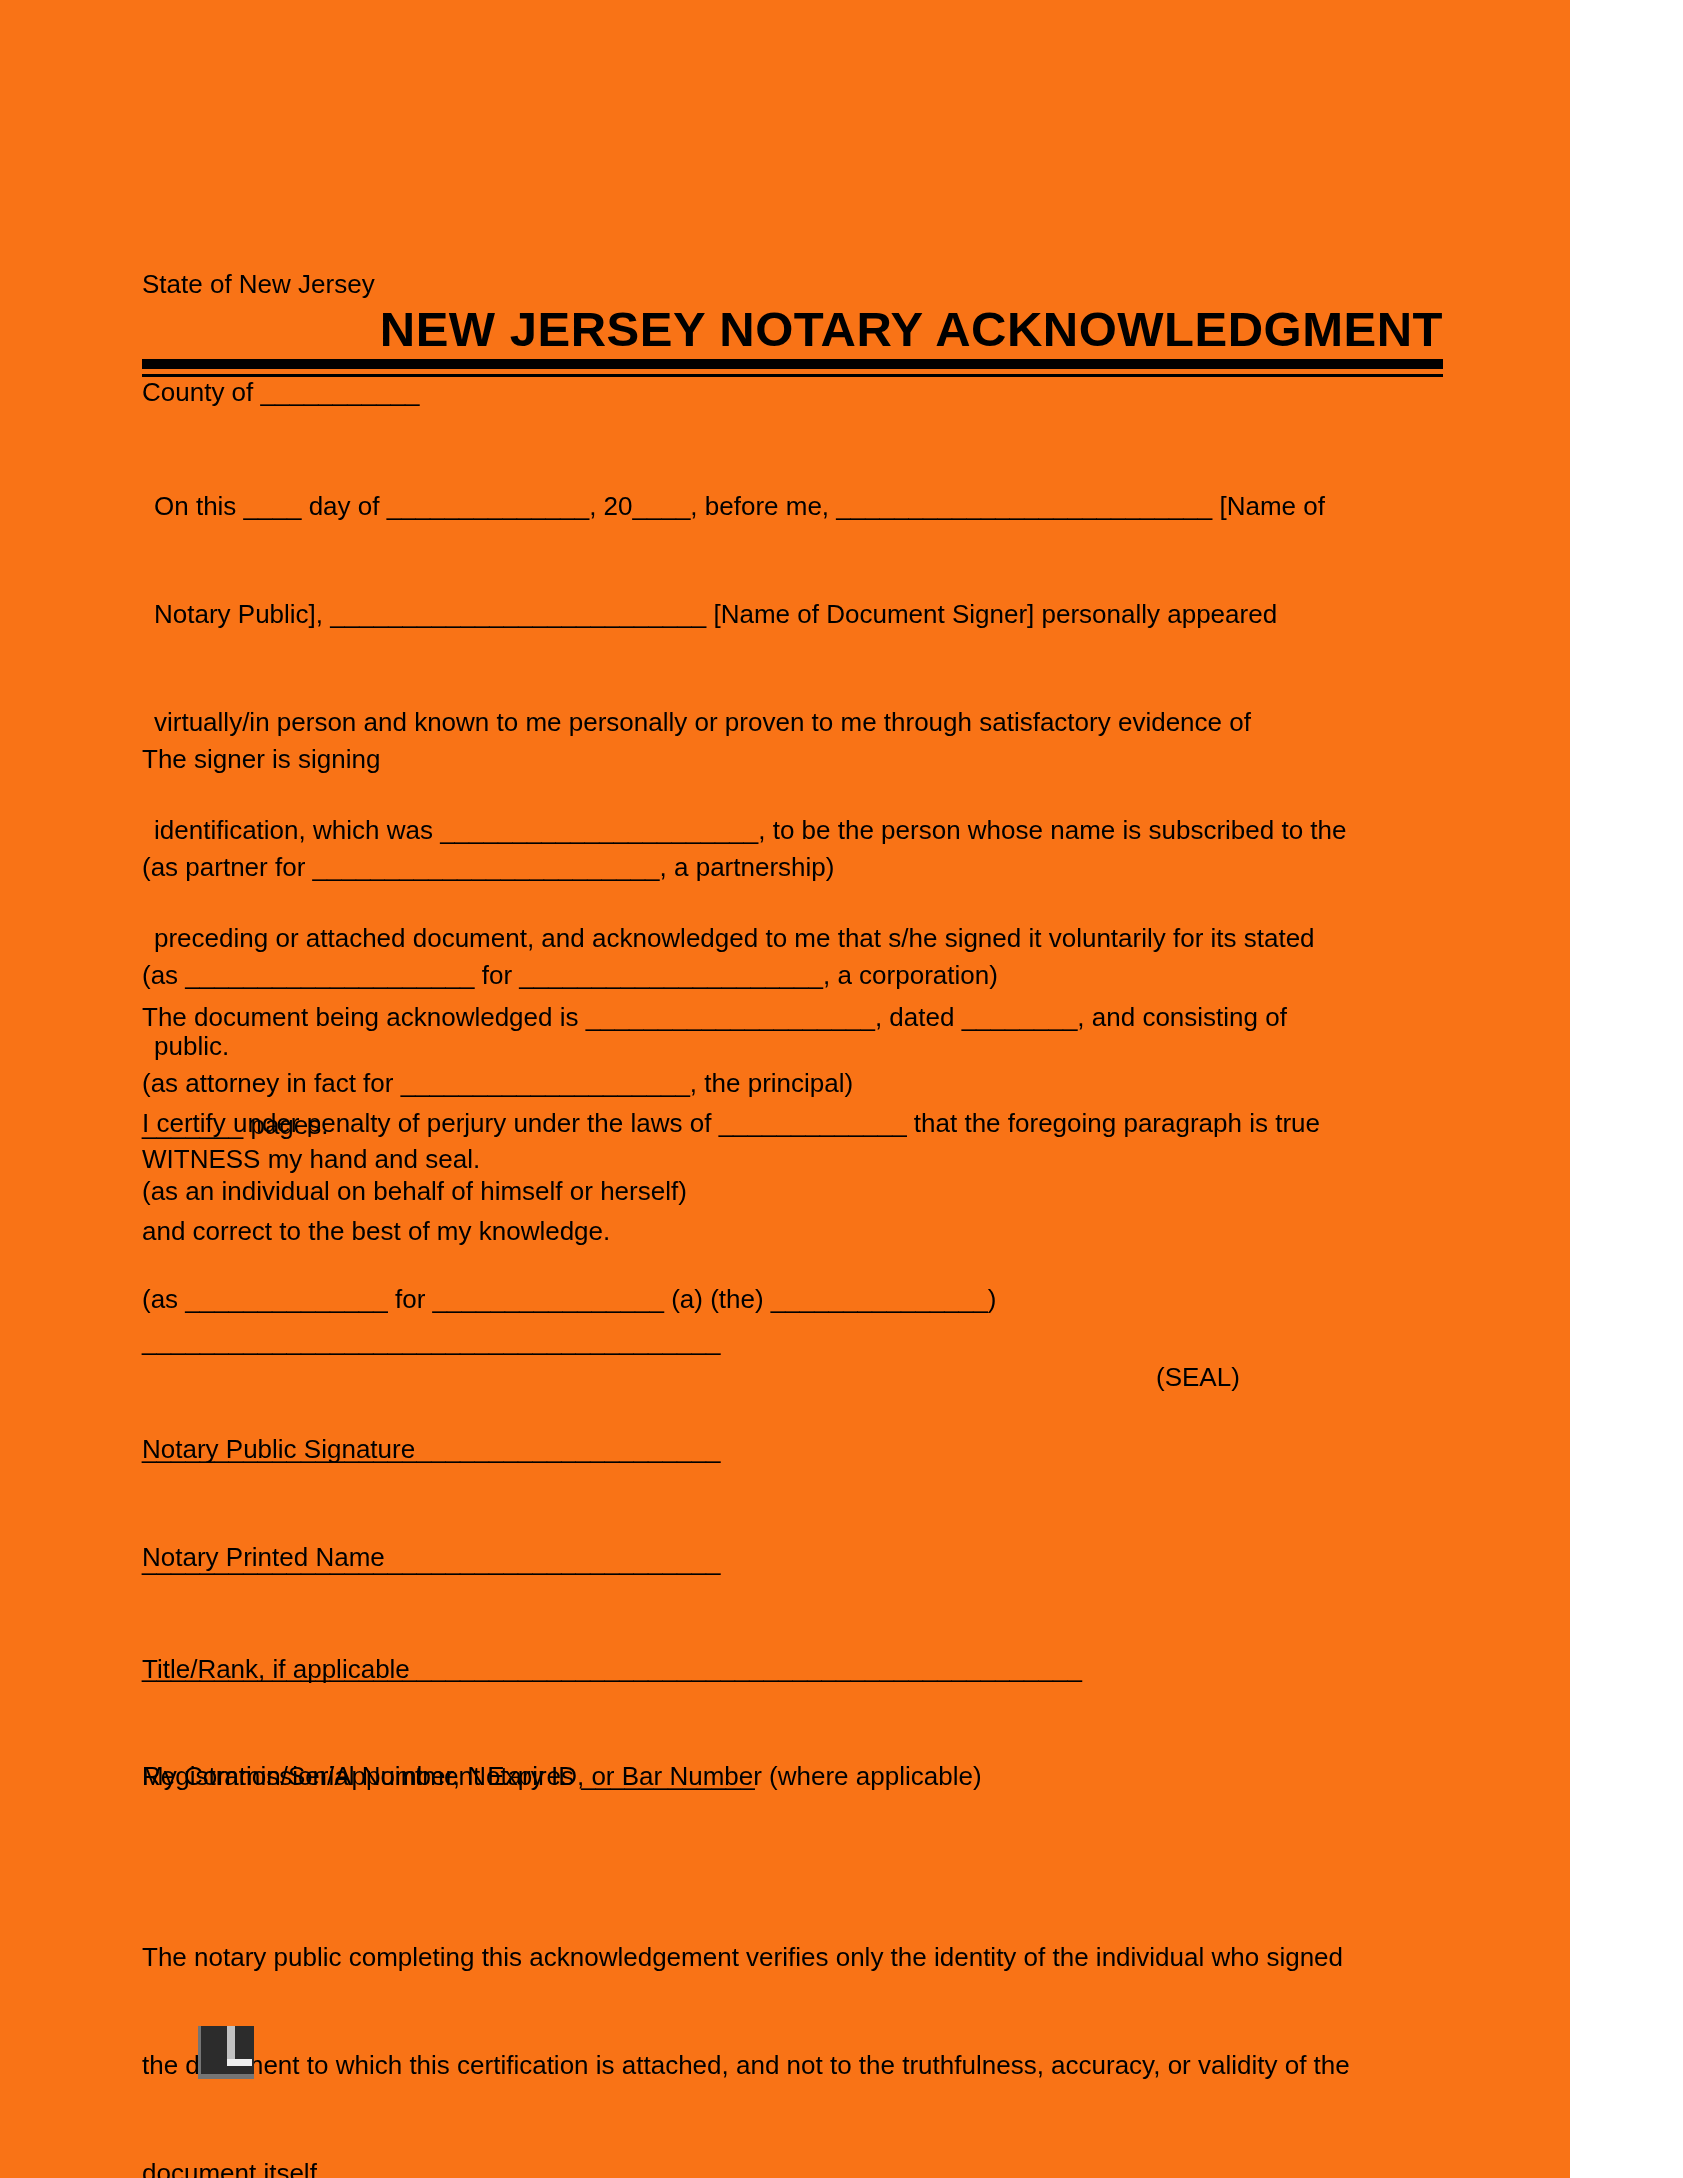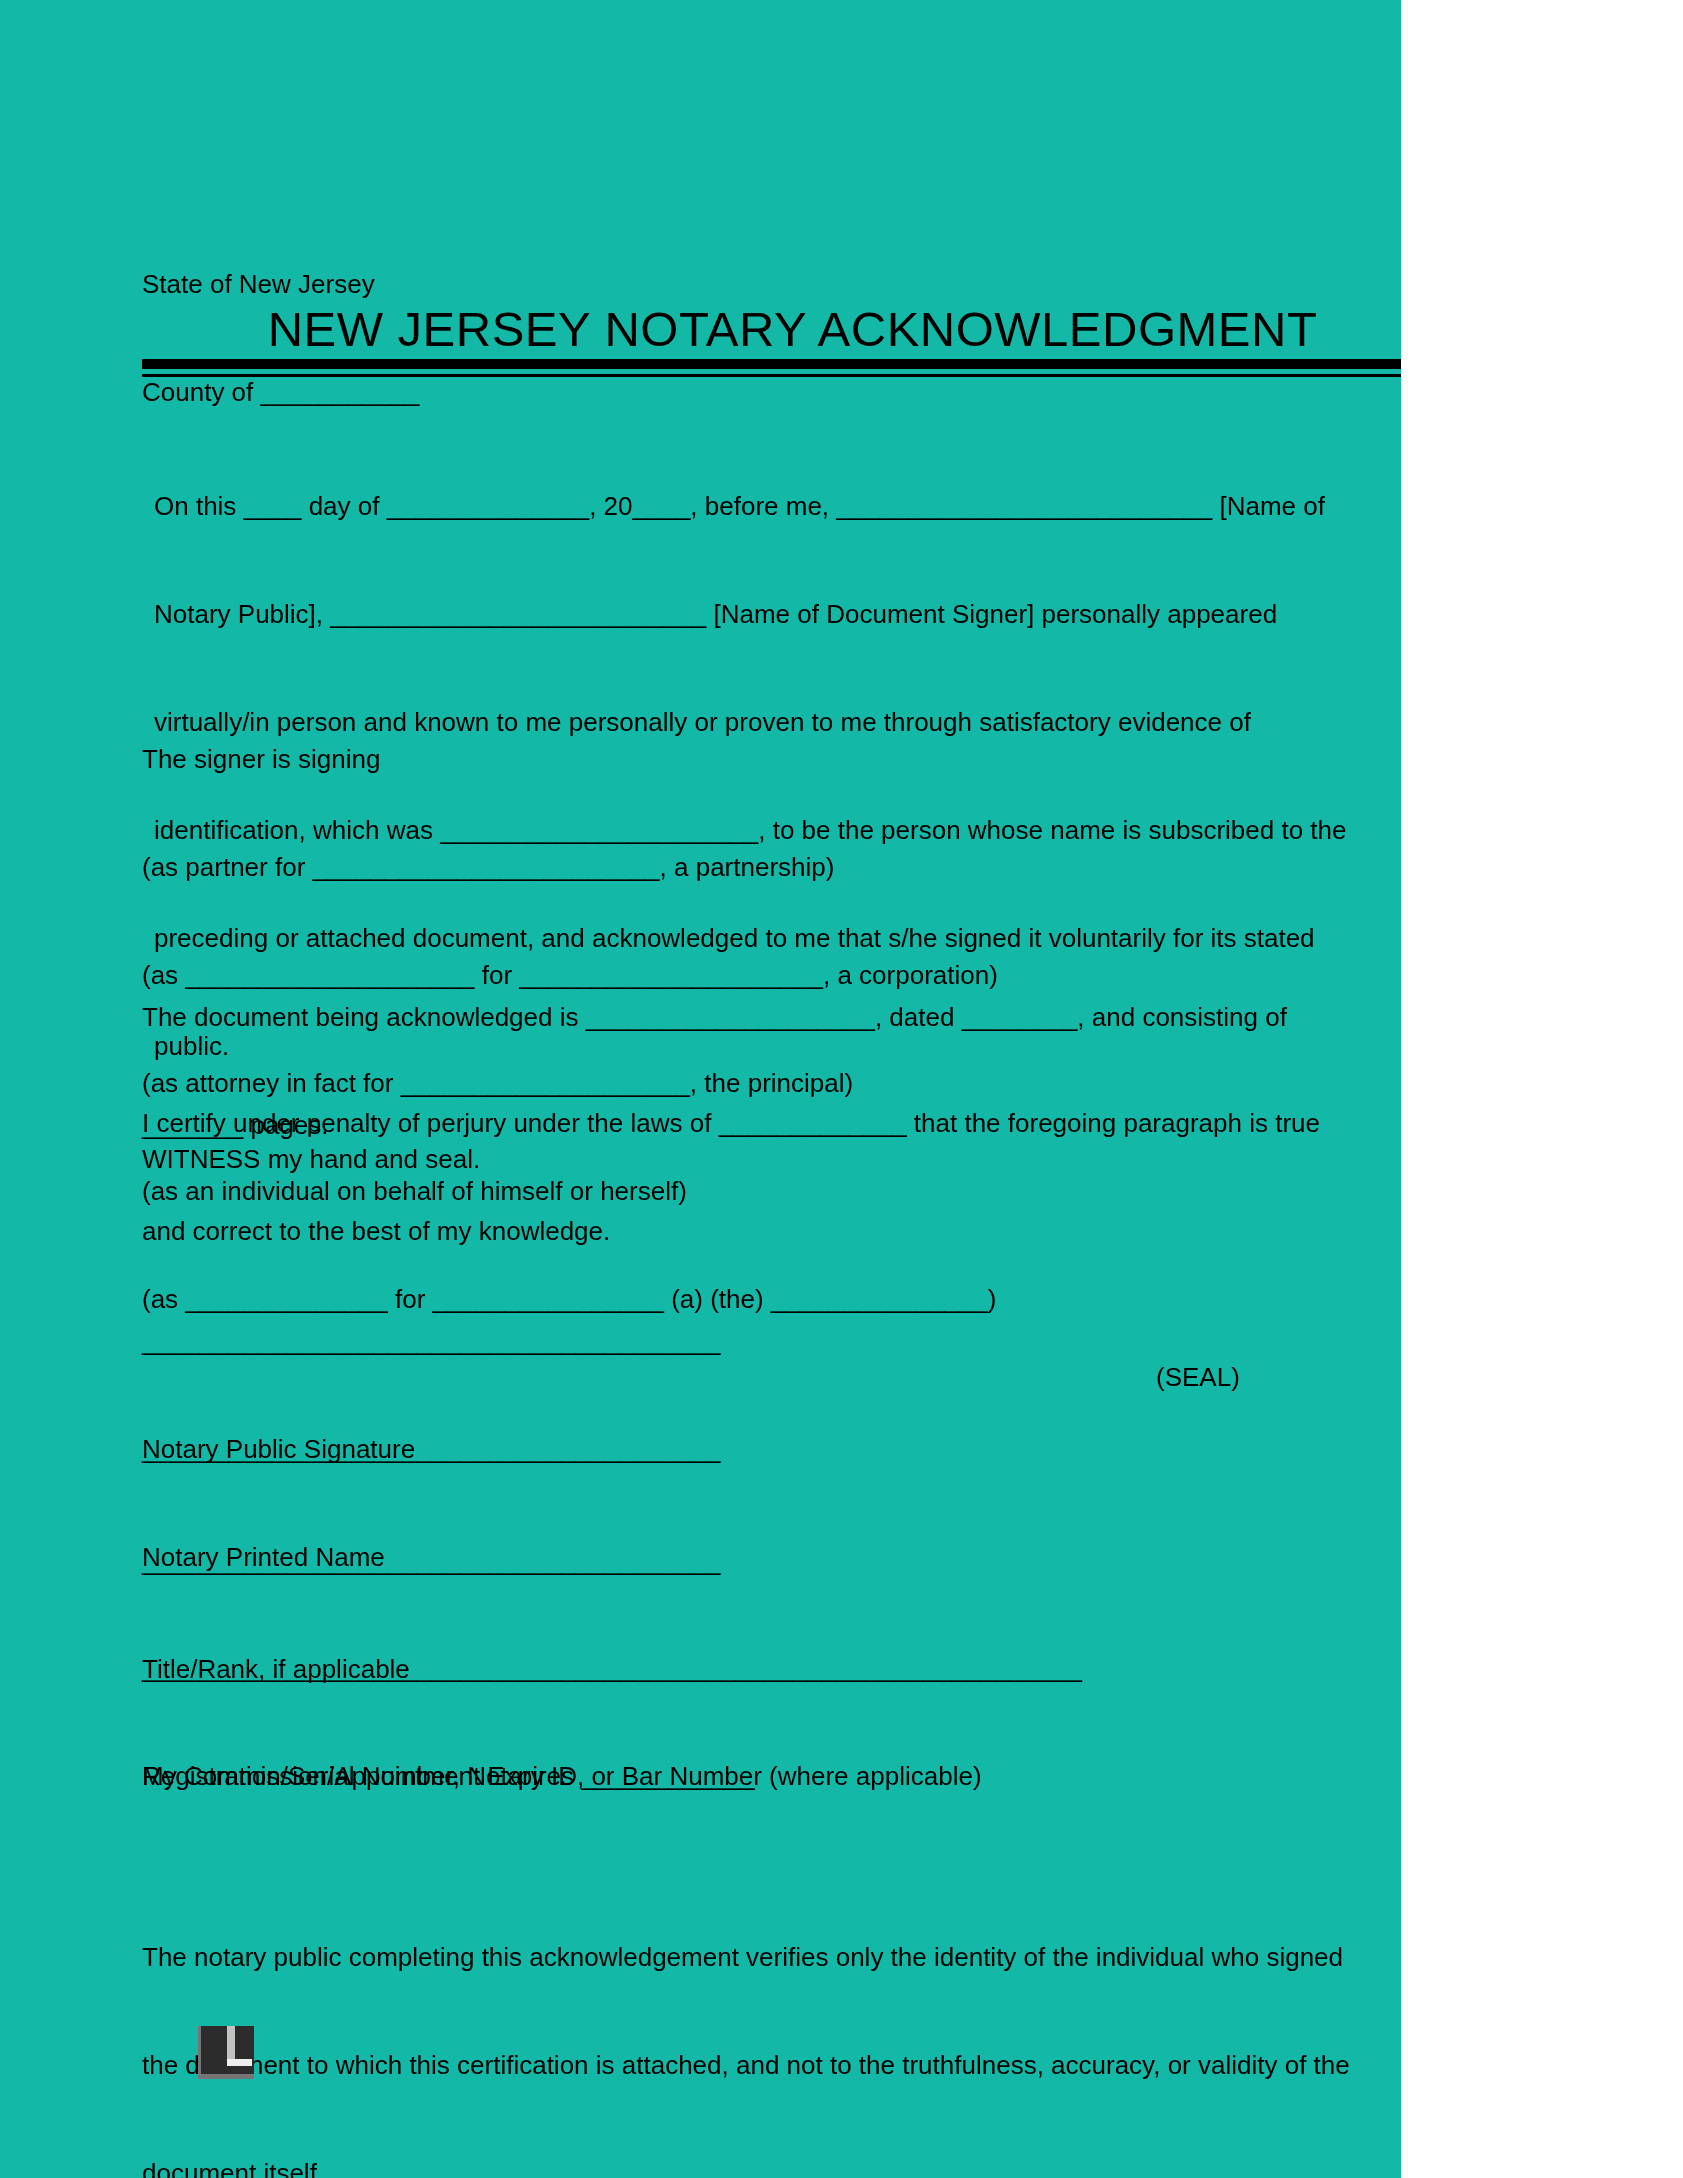--- a/index.html
+++ b/index.html
@@ -1,30 +1,30 @@
 <!DOCTYPE html>
 <html><head>
 <meta charset="utf-8">
 <style>
   html,body{margin:0;padding:0;background:#ffffff;}
   .page{
     position:relative;
-    width:1401px;height:2178px;
-    background:#14b8a6;
+    width:1570px;height:2178px;
+    background:#f97316;
     font-family:"Liberation Sans","DejaVu Sans",sans-serif;
     font-size:26px;
     line-height:36px;
     color:#000;
     overflow:hidden;
   }
   .blk{position:absolute;left:142px;white-space:pre;}
   .line{white-space:pre;}
   .title{
     position:absolute;left:142px;top:303px;width:1301px;
-    text-align:center;font-weight:normal;font-size:49px;line-height:53px;
+    text-align:right;font-weight:bold;font-size:49px;line-height:53px;
     white-space:nowrap;letter-spacing:0.5px;
   }
   .rule{position:absolute;left:142px;width:1301px;background:#000;}
   .rule-thick{top:359px;height:10px;}
   .rule-thin{top:374px;height:3px;}
   .seal{position:absolute;left:1156px;top:1359px;white-space:pre;}
   .logo{position:absolute;left:198px;top:2026px;width:56px;height:53px;background:#2c2c2c;box-shadow:inset 3px -5px 0 #757575;}
   .logo-vert{position:absolute;left:29px;top:0;width:8px;height:38px;background:#c2c2c2;}
   .logo-horiz{position:absolute;left:29px;top:33px;width:25px;height:7px;background:#efefef;}
 </style>

